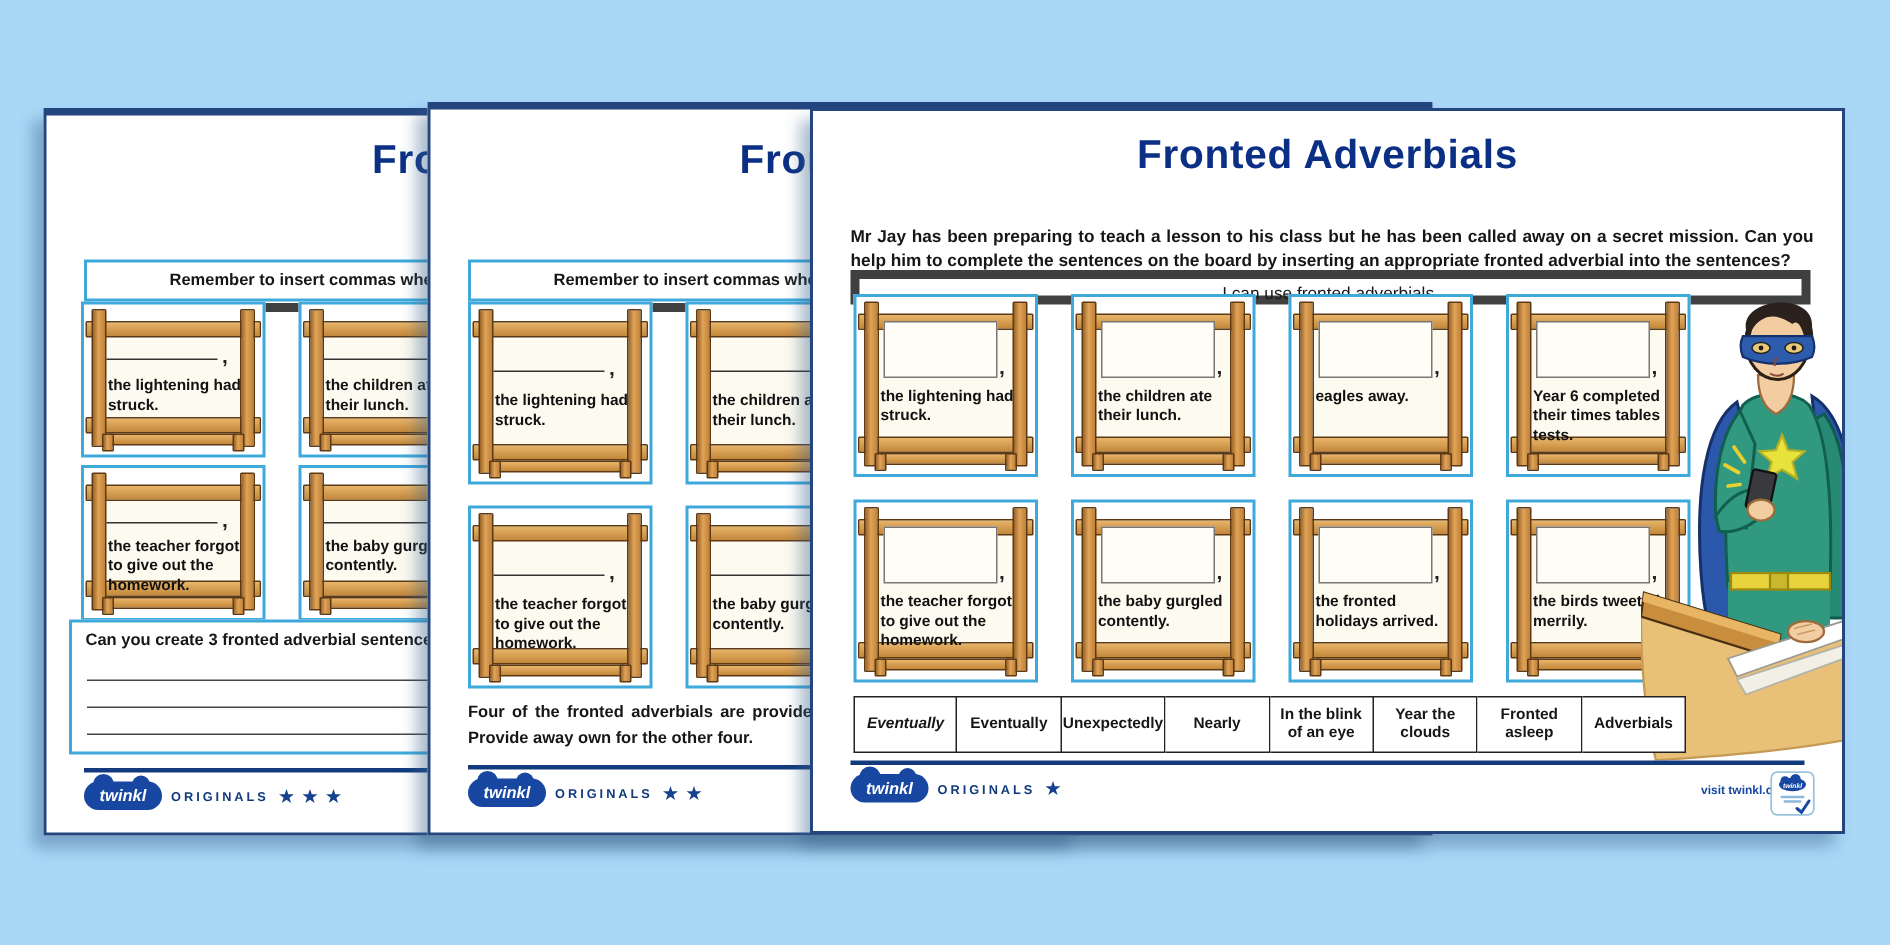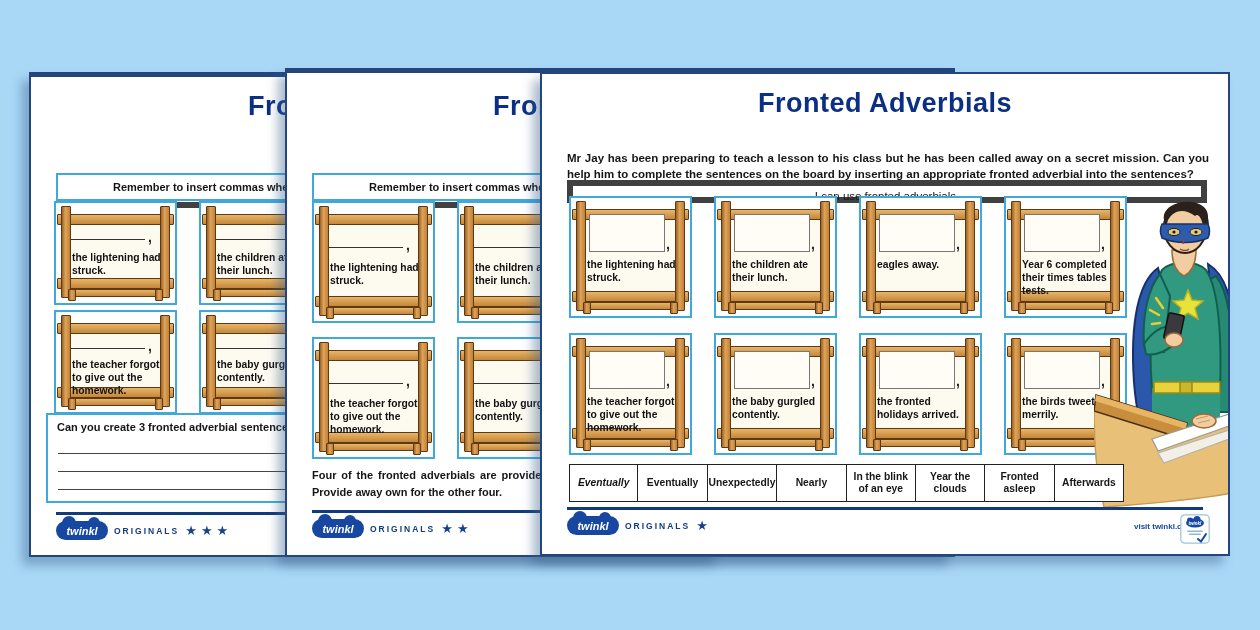--- a/index.html
+++ b/index.html
@@ -390,21 +390,21 @@
     </svg>
 
     <div class="wtable" style="left:27px;top:390px;z-index:6">
       <div class="wcell">Eventually</div>
       <div class="wcell">Eventually</div>
       <div class="wcell">Unexpectedly</div>
       <div class="wcell">Nearly</div>
       <div class="wcell">In the blink of an eye</div>
       <div class="wcell">Year the clouds</div>
       <div class="wcell">Fronted asleep</div>
-      <div class="wcell">Afterwards</div>
+      <div class="wcell">Adverbials</div>
     </div>
 
     <div class="fline" style="left:25px;right:25px;top:433px;z-index:7"></div>
     <div class="brand" style="left:25px;top:442px;z-index:7">
       <div class="cloud">
         <span class="cloudtxt">twinkl</span>
       </div>
       <span class="series">ORIGINALS</span>
       <span class="stars">★</span>
     </div>

